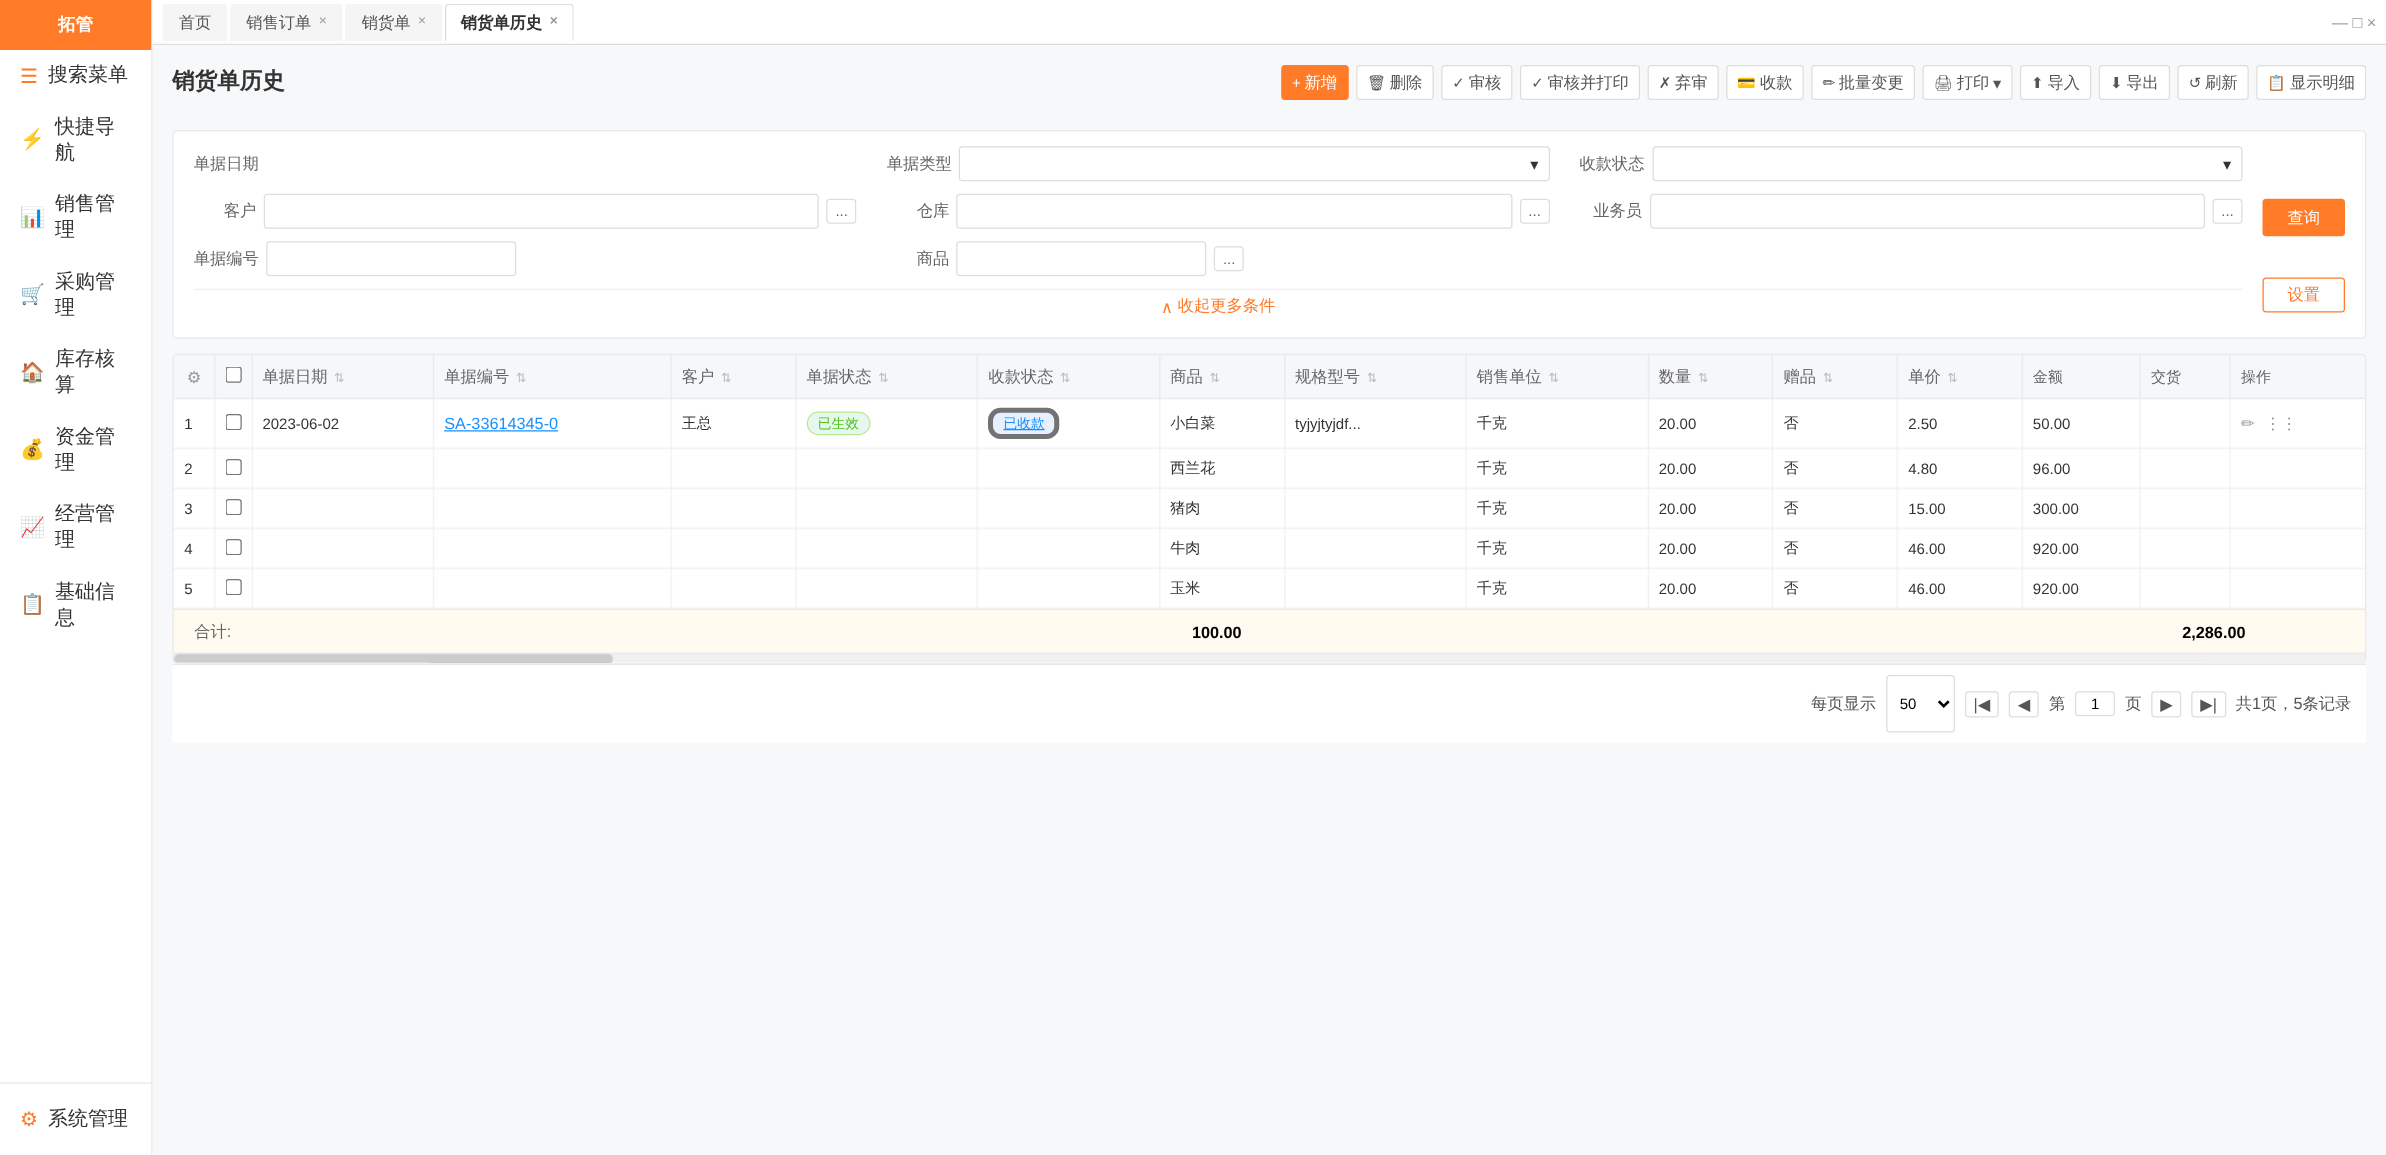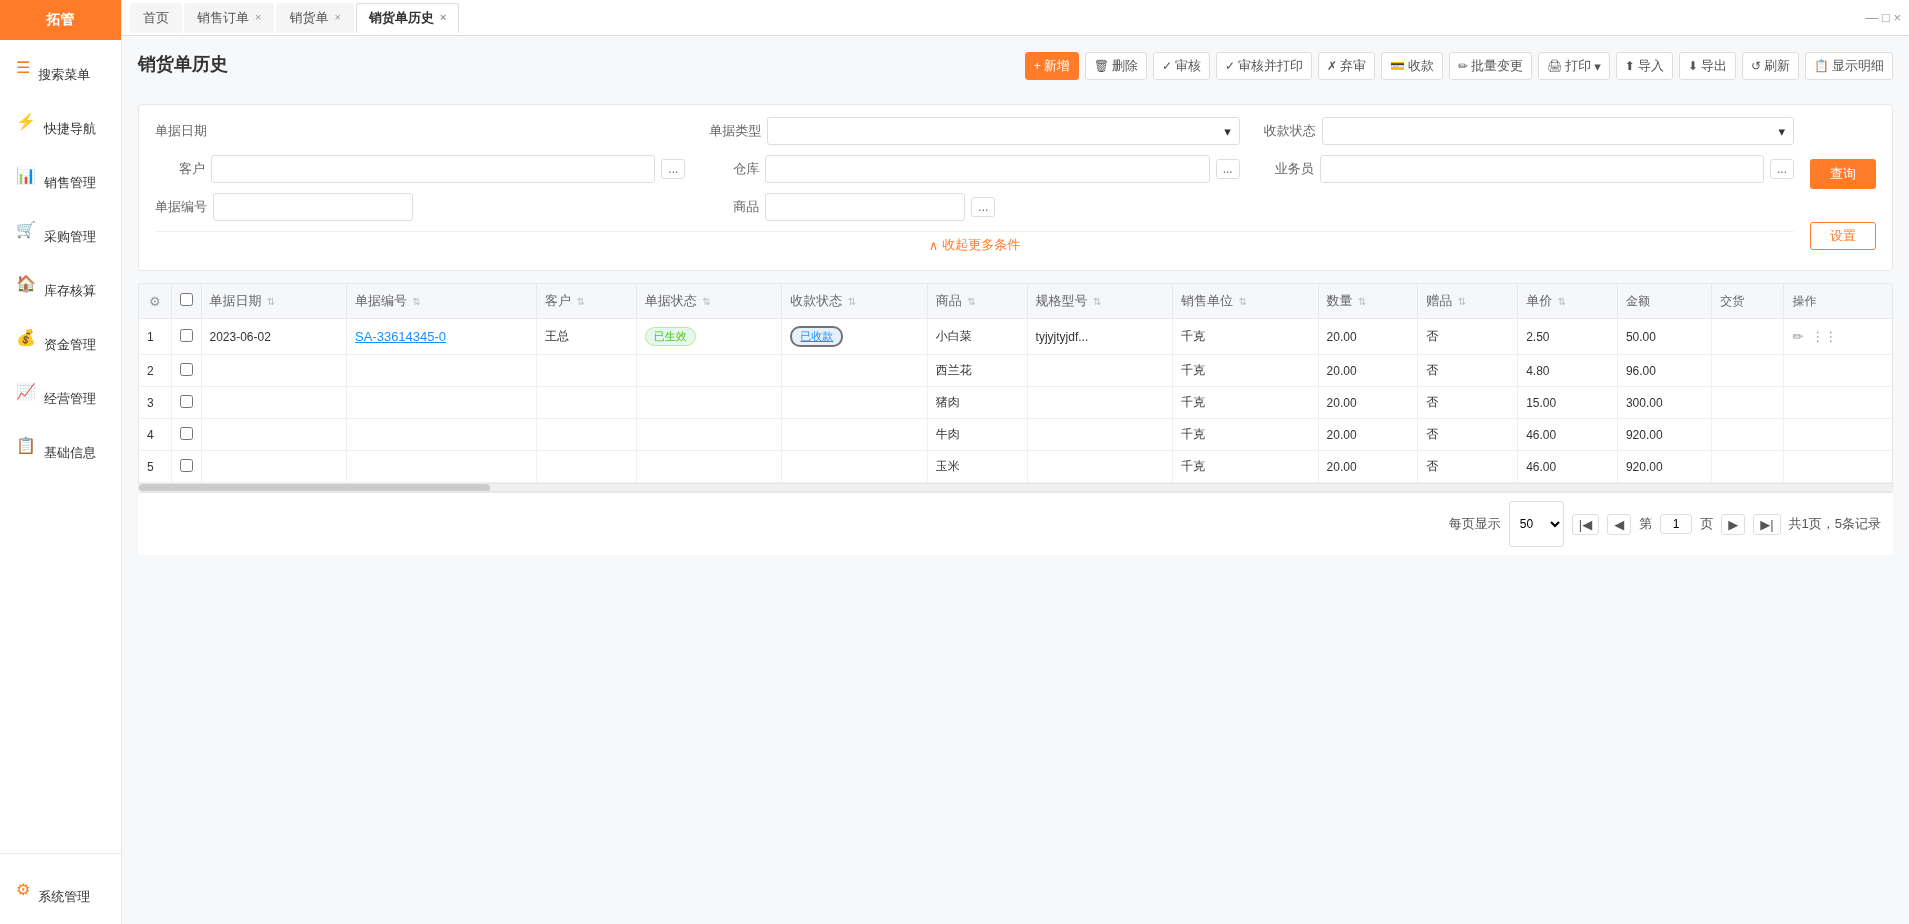--- a/index.html
+++ b/index.html
@@ -27,21 +27,21 @@
     }
     .sidebar-item {
       display: flex;
       align-items: center;
       padding: 10px 16px;
       cursor: pointer;
       color: #333;
       gap: 8px;
     }
     .sidebar-item .icon { font-size: 16px; color: #ff7b28; }
-    .sidebar-item-label { font-size: 13px; margin-top: 16px; }
+    .sidebar-item-label { font-size: 16px; }
     .sidebar-bottom {
       margin-top: auto;
       border-top: 1px solid #e8e8e8;
       padding: 8px 0;
     }
 
     
     .main {
       flex: 1;
       display: flex;
@@ -297,21 +297,21 @@
     }
     tbody td:last-child { border-right: none; }
     .status-badge {
       display: inline-block;
       padding: 1px 8px;
       border-radius: 10px;
       font-size: 11px;
       white-space: nowrap;
     }
     .status-green { background: #e6f7ef; color: #52c41a; border: 1px solid #b7eb8f; }
-    .status-blue { background: #e6f0ff; color: #1890ff; border: 2px solid #737373; text-decoration: underline; }
+    .status-blue { background: #e6f0ff; color: #1890ff; border: 4px solid #737373; text-decoration: underline; }
     .sort-icon { color: #bbb; font-size: 10px; margin-left: 2px; }
     .col-setting-icon { cursor: pointer; color: #999; }
     .action-icons { display: flex; gap: 8px; }
     .action-icon { color: #999; cursor: pointer; font-size: 13px; }
 
     
     .table-footer {
       background: #fffbf0;
       border-top: 1px solid #e8e8e8;
       padding: 8px 16px;
@@ -714,20 +714,25 @@
               <td>20.00</td>
               <td>否</td>
               <td>46.00</td>
               <td>920.00</td>
               <td></td>
               <td></td>
             </tr>
           </tbody>
       </table>
 
+      <div class="table-footer">
+        <span class="total-label">合计:</span>
+        <span class="total-qty">100.00</span>
+        <span class="total-amount">2,286.00</span>
+      </div>
 
       <div class="scrollbar-area">
         <div class="scrollbar-thumb"></div>
       </div>
     </div>
 
     <div class="pagination-area">
       <span>每页显示</span>
       <select class="page-size-select">
         <option>50</option>

